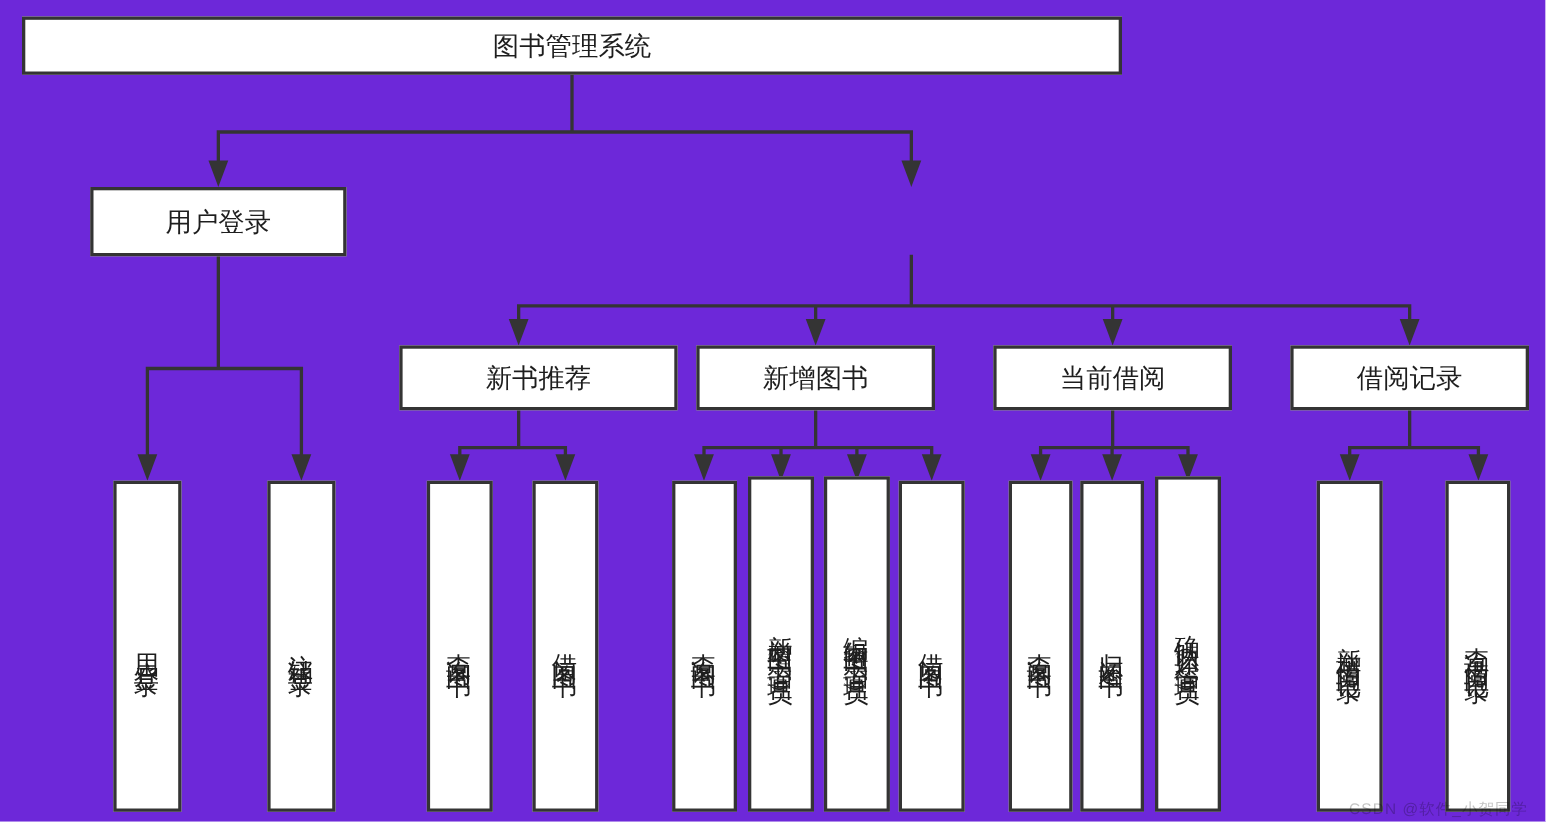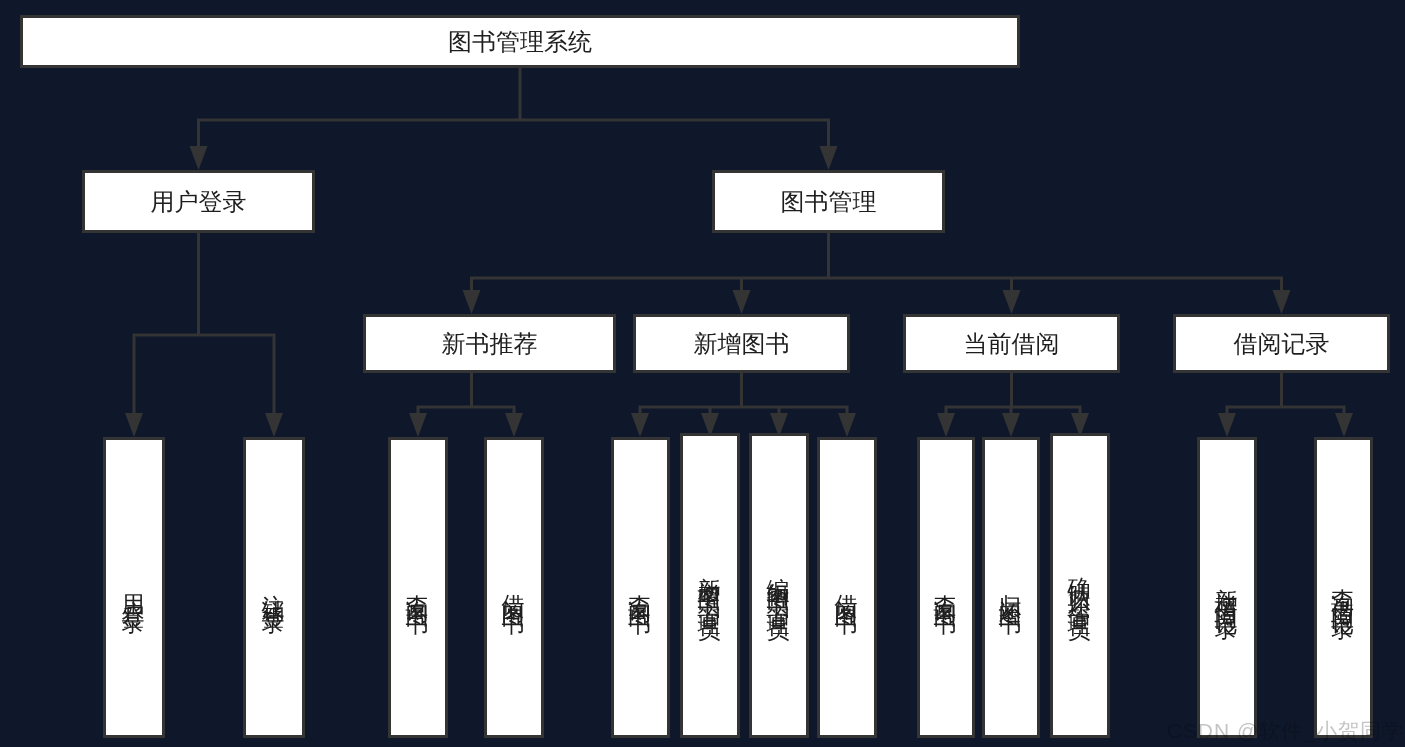--- a/index.html
+++ b/index.html
@@ -1,33 +1,33 @@
 <!DOCTYPE html>
 <html><head>
 <meta charset="utf-8">
 <style>
   html,body{margin:0;padding:0;background:#ffffff;}
   body{width:1405px;height:747px;overflow:hidden;
        font-family:"Liberation Sans","DejaVu Sans",sans-serif;}
-  .canvas{position:relative;width:1405px;height:747px;background:#0f172a;}
+  .canvas{position:relative;width:1405px;height:747px;background:#6d28d9;}
   .connectors{position:absolute;left:0;top:0;z-index:0;}
   .node{
     position:absolute;box-sizing:border-box;
     border:3px solid #343434;background:#ffffff;
     display:flex;align-items:center;justify-content:center;
     color:#1e1e1e;font-size:24px;z-index:1;
     white-space:nowrap;
   }
   .v{
     writing-mode:vertical-rl;text-orientation:mixed;
     font-size:23px;letter-spacing:6px;white-space:normal;
   }
   .watermark{
-    position:absolute;right:1px;bottom:2px;z-index:5;
-    font-size:21px;letter-spacing:1px;color:#c4c4c4;
+    position:absolute;right:16px;bottom:2px;z-index:5;
+    font-size:14px;letter-spacing:1px;color:#c4c4c4;
     mix-blend-mode:multiply;
   }
 </style>
 </head>
 <body>
 
 <div class="canvas">
 
   <svg class="connectors" width="1405" height="747" viewBox="0 0 1405 747">
 
@@ -65,21 +65,20 @@
       <polygon points="1002,413 1020,413 1011,437"></polygon>
       <polygon points="1071,413 1089,413 1080,437"></polygon>
       <polygon points="1218,413 1236,413 1227,437"></polygon>
       <polygon points="1335,413 1353,413 1344,437"></polygon>
     </g>
   </svg>
 
   <div class="node" style="left:20px;top:15px;width:1000px;height:53px">图书管理系统</div>
 
   <div class="node" style="left:82px;top:170px;width:233px;height:63px">用户登录</div>
-  <div class="node" style="left:712px;top:170px;width:233px;height:63px">图书管理</div>
 
   <div class="node" style="left:363px;top:314px;width:253px;height:59px">新书推荐</div>
   <div class="node" style="left:633px;top:314px;width:217px;height:59px">新增图书</div>
   <div class="node" style="left:1173px;top:314px;width:217px;height:59px">借阅记录</div>
   <div class="node" style="left:903px;top:314px;width:217px;height:59px">当前借阅</div>
 
   <div class="node v" style="left:103px;top:437px;width:62px;height:301px">用户登录</div>
   <div class="node v" style="left:243px;top:437px;width:62px;height:301px">注销登录</div>
 
   <div class="node v" style="left:388px;top:437px;width:60px;height:301px">查询图书</div>

